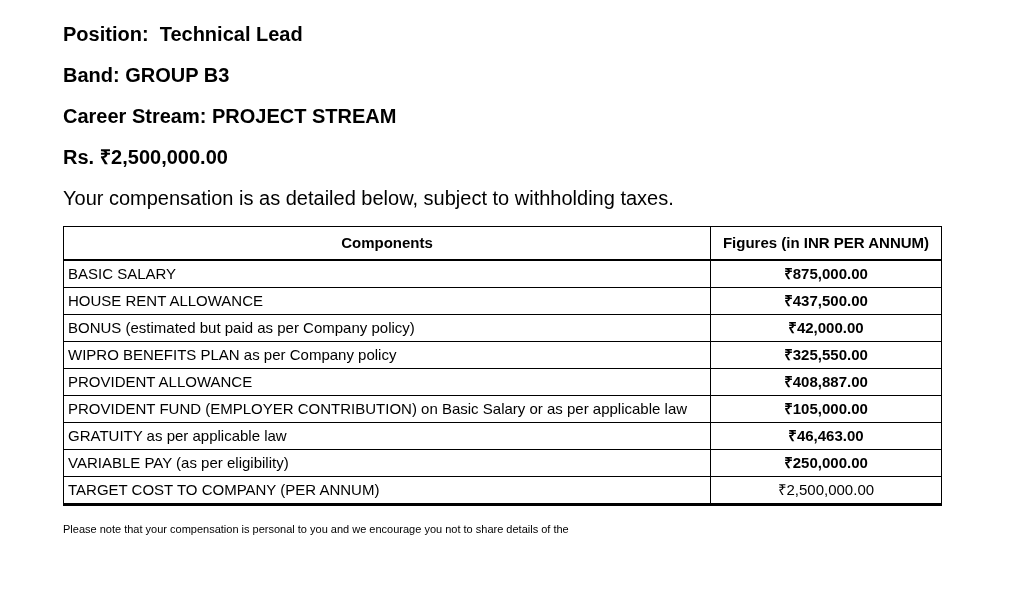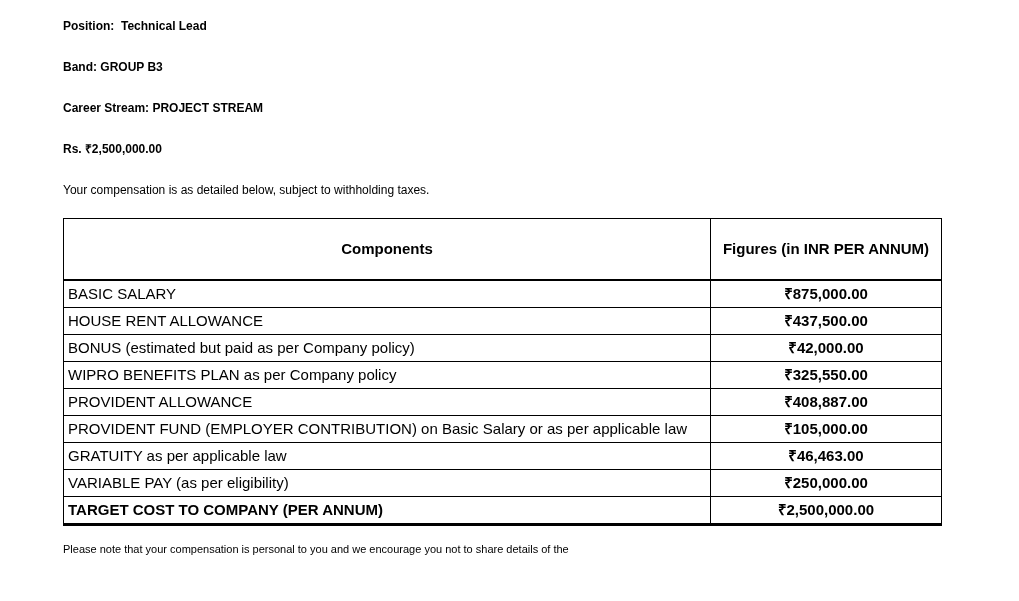--- a/index.html
+++ b/index.html
@@ -15,22 +15,22 @@
     overflow: hidden;
     position: relative;
   }
   .page {
     position: absolute;
     left: 63px;
     top: 0;
     width: 878px;
   }
   .intro-line {
-    margin: 0 0 25px 0;
-    font-size: 12px;
+    margin: 8px 0 25px 0;
+    font-size: 20px;
     line-height: 16px;
     white-space: pre-wrap;
   }
   .intro-line.bold { font-weight: bold; }
   .intro-line.first { padding-top: 18px; }
   .intro-line.note { margin-bottom: 0; }
 
   table.comp-table {
     border-collapse: collapse;
     margin-top: 20px;
@@ -40,37 +40,37 @@
   table.comp-table th,
   table.comp-table td {
     border: 1px solid #000;
     font-size: 15px;
     line-height: 20px;
     vertical-align: middle;
   }
   table.comp-table th {
     font-weight: bold;
     text-align: center;
-    padding: 20px 8px;
+    padding: 6px 8px;
     border-bottom-width: 2px;
   }
   col.c-components { width: 647px; }
   col.c-figures    { width: 231px; }
   table.comp-table td.component {
     text-align: left;
     padding: 3px 4px;
   }
   table.comp-table td.figure {
     text-align: center;
     font-weight: bold;
     padding: 3px 4px;
     margin-left: 12px;
   }
   table.comp-table tr.total-row td {
-    font-weight: bold;
+    font-weight: normal;
   }
   table.comp-table tbody tr:last-child td {
     border-bottom-width: 3px;
   }
   .clipped-line {
     margin: 0;
     padding-top: 15px;
     font-size: 11px;
     line-height: 17px;
   }

